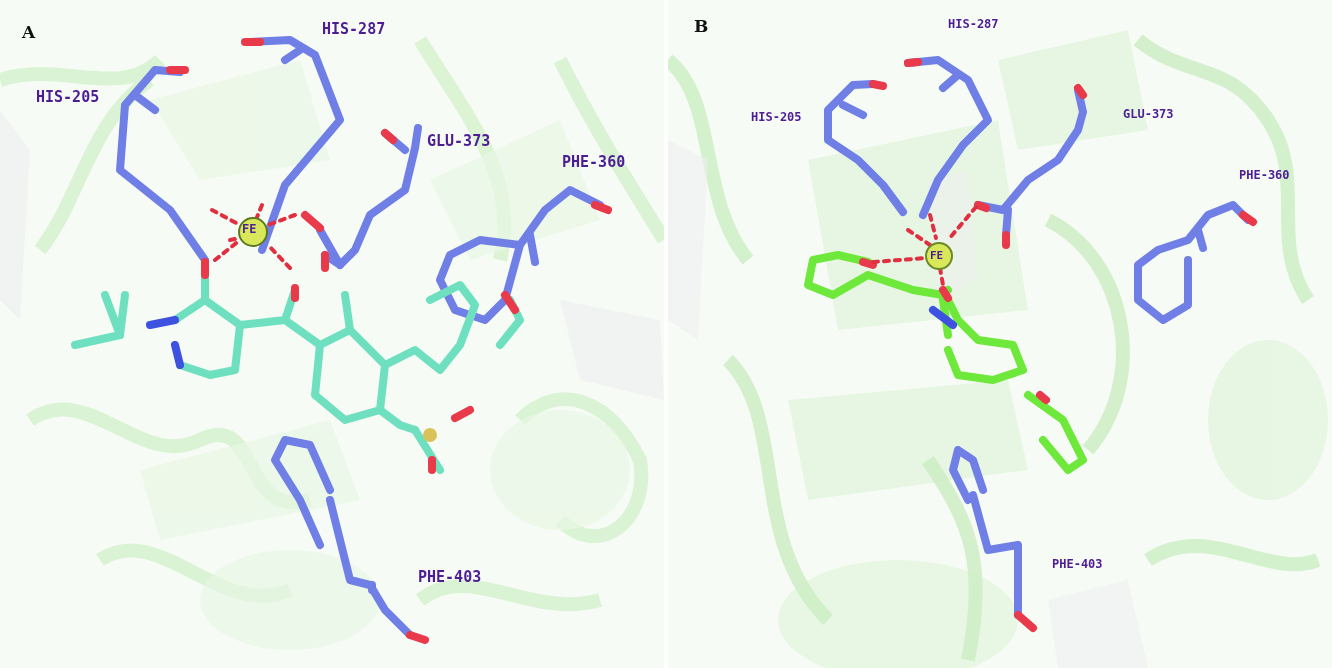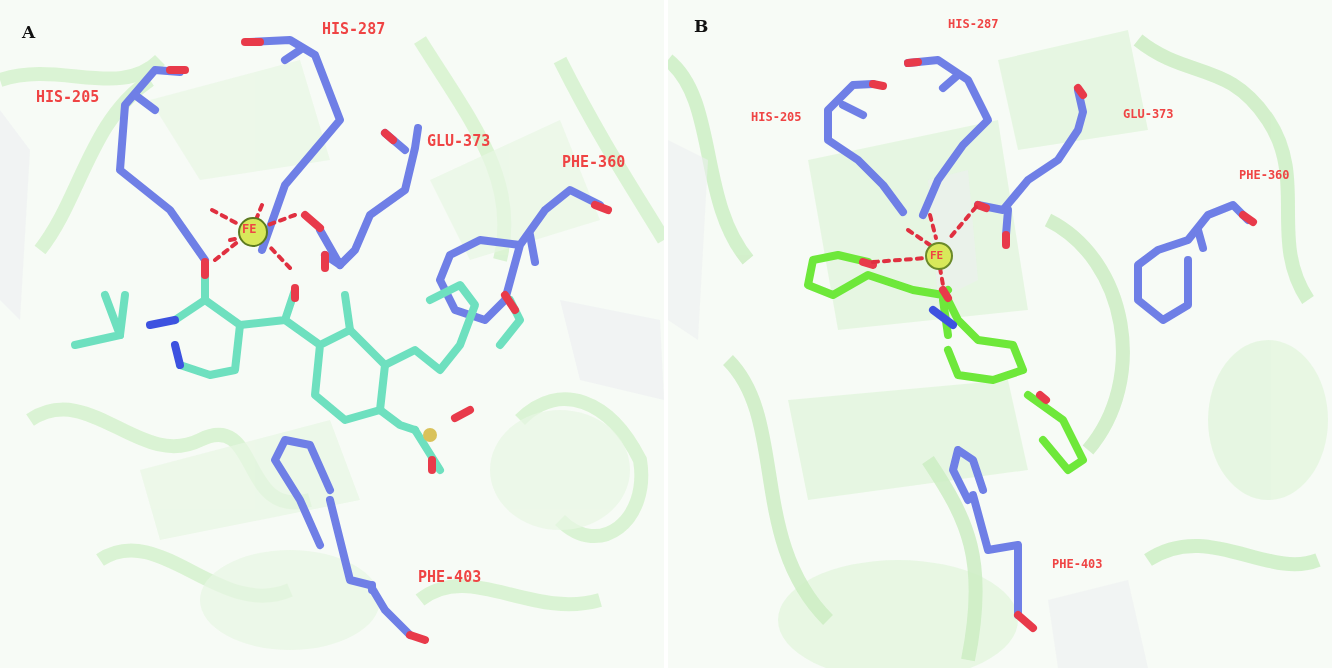--- a/index.html
+++ b/index.html
@@ -2,21 +2,21 @@
 <html><head>
 <meta charset="utf-8">
 <style>
   html,body{margin:0;padding:0;background:#fff;}
   body{width:1332px;height:668px;overflow:hidden;position:relative;font-family:"DejaVu Sans Mono",monospace;}
   .panel{position:absolute;top:0;height:668px;overflow:hidden;background:#f7fbf6;}
   #panelA{left:0;width:664px;}
   #panelB{left:668px;width:664px;}
   .sep{position:absolute;left:664px;top:0;width:4px;height:668px;background:#fff;}
   svg{position:absolute;left:0;top:0;}
-  .label{position:absolute;font-weight:bold;color:#ef4444;white-space:nowrap;}
+  .label{position:absolute;font-weight:bold;color:#4c1d95;white-space:nowrap;}
   .labA{font-size:15px;}
   .labB{font-size:12px;}
   .panel-letter{position:absolute;font-family:"DejaVu Serif",serif;font-weight:bold;font-size:17px;color:#111;}
 </style>
 </head>
 <body>
 
 <div class="panel" id="panelA">
   <svg width="664" height="668">
 

